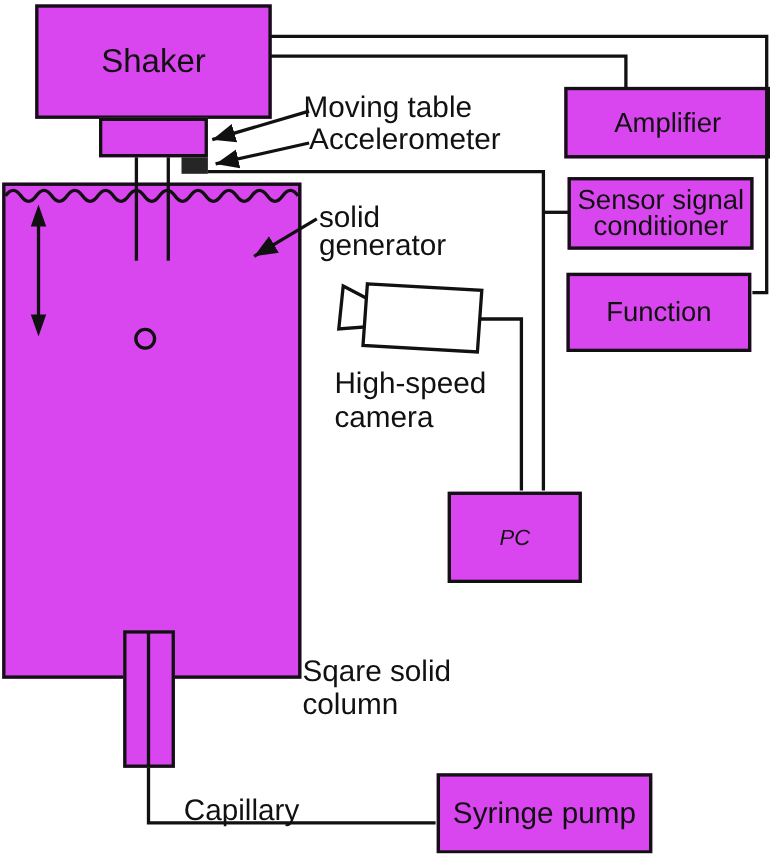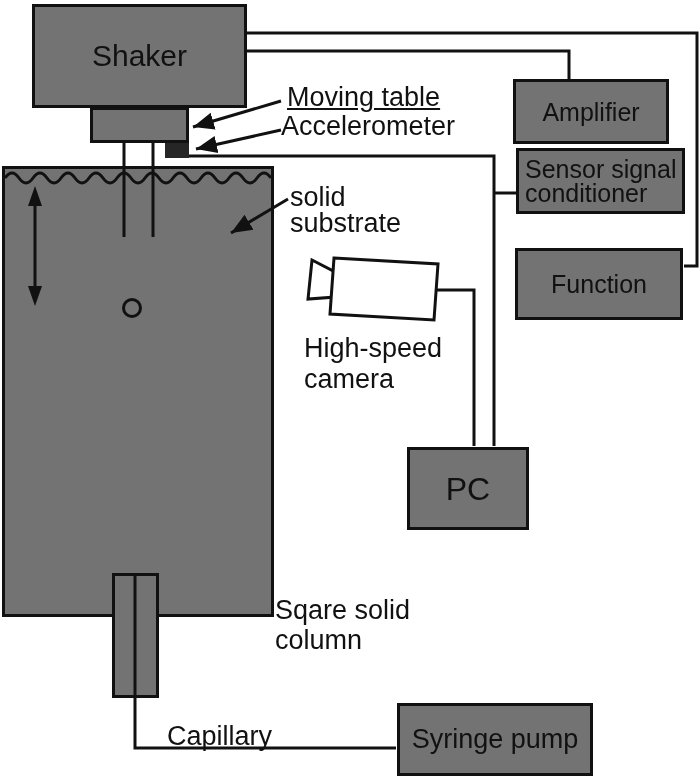--- a/index.html
+++ b/index.html
@@ -1,26 +1,26 @@
 <!DOCTYPE html>
 <html><head>
 <meta charset="utf-8">
 <style>
   html,body{margin:0;padding:0;background:#ffffff;}
   #stage{
     position:relative;width:700px;height:776px;background:#ffffff;overflow:hidden;
     font-family:"Liberation Sans","DejaVu Sans",sans-serif;color:#111111;
   }
   .box{
-    position:absolute;box-sizing:border-box;border:3px solid #111111;background:#737373;
+    position:absolute;box-sizing:border-box;border:3px solid #111111;background:#d946ef;
     display:flex;align-items:center;justify-content:center;text-align:center;
   }
   .lbl{position:absolute;white-space:nowrap;}
   .fs30{font-size:30px;line-height:30px;}
-  .fs28{font-size:32px;line-height:28px;}
+  .fs28{font-size:20px;line-height:28px;font-style:italic;}
   .fs27{font-size:27px;line-height:27px;}
   .fs25{font-size:25px;line-height:24px;}
   .two{white-space:nowrap;}
   #svgov{position:absolute;left:0;top:0;z-index:10;pointer-events:none;}
   .z2{z-index:2;}
   .z1{z-index:1;}
   #accel{position:absolute;box-sizing:border-box;background:#262626;}
   #substrate{position:absolute;box-sizing:border-box;border:3px solid #111111;background:#7d7d7d;}
 </style>
 </head>
@@ -35,52 +35,52 @@
   <div class="box" style="left:32px;top:4px;width:215px;height:104px;">
     <span class="fs30">Shaker</span>
   </div>
 
   <div class="box" style="left:90px;top:107px;width:99px;height:36px;"></div>
 
   <div id="accel" style="left:165px;top:143px;width:24px;height:15px;"></div>
 
   <div id="substrate" style="left:49px;top:236px;width:178px;height:24px;"></div>
 
-  <div class="box" style="left:513px;top:79px;width:156px;height:65px;">
+  <div class="box" style="left:513px;top:79px;width:188px;height:65px;">
     <span class="fs25">Amplifier</span>
   </div>
 
-  <div class="box" style="left:516px;top:148px;width:169px;height:66px;justify-content:flex-start;padding-left:6px;text-align:left;">
+  <div class="box" style="left:516px;top:161px;width:169px;height:66px;justify-content:flex-start;padding-left:6px;text-align:center;">
     <span class="fs25 two">
       <div>Sensor signal</div>
       <div>conditioner</div>
     </span>
   </div>
 
   <div class="box" style="left:515px;top:248px;width:168px;height:72px;">
     <span class="fs25 two">
       <div>Function</div>
     </span>
   </div>
 
   <div class="box" style="left:407px;top:447px;width:122px;height:83px;">
     <span class="fs28">PC</span>
   </div>
 
   <div class="box" style="left:397px;top:703px;width:196px;height:73px;">
     <span class="fs27">Syringe pump</span>
   </div>
 
-  <div class="lbl fs27" style="left:287px;top:84px;text-decoration:underline;">Moving table</div>
+  <div class="lbl fs27" style="left:276px;top:84px;">Moving table</div>
 
   <div class="lbl fs27" style="left:281px;top:113px;">Accelerometer</div>
 
   <div class="lbl fs27" style="left:290px;top:184px;line-height:26px;">
     <div>solid</div>
-    <div>substrate</div>
+    <div>generator</div>
   </div>
 
   <div class="lbl fs27" style="left:127px;top:327px;line-height:25px;">
     <div>Ascending</div>
     <div>air bubble</div>
   </div>
 
   <div class="lbl fs27" style="left:304px;top:333px;line-height:31px;">
     <div>High-speed</div>
     <div>camera</div>

